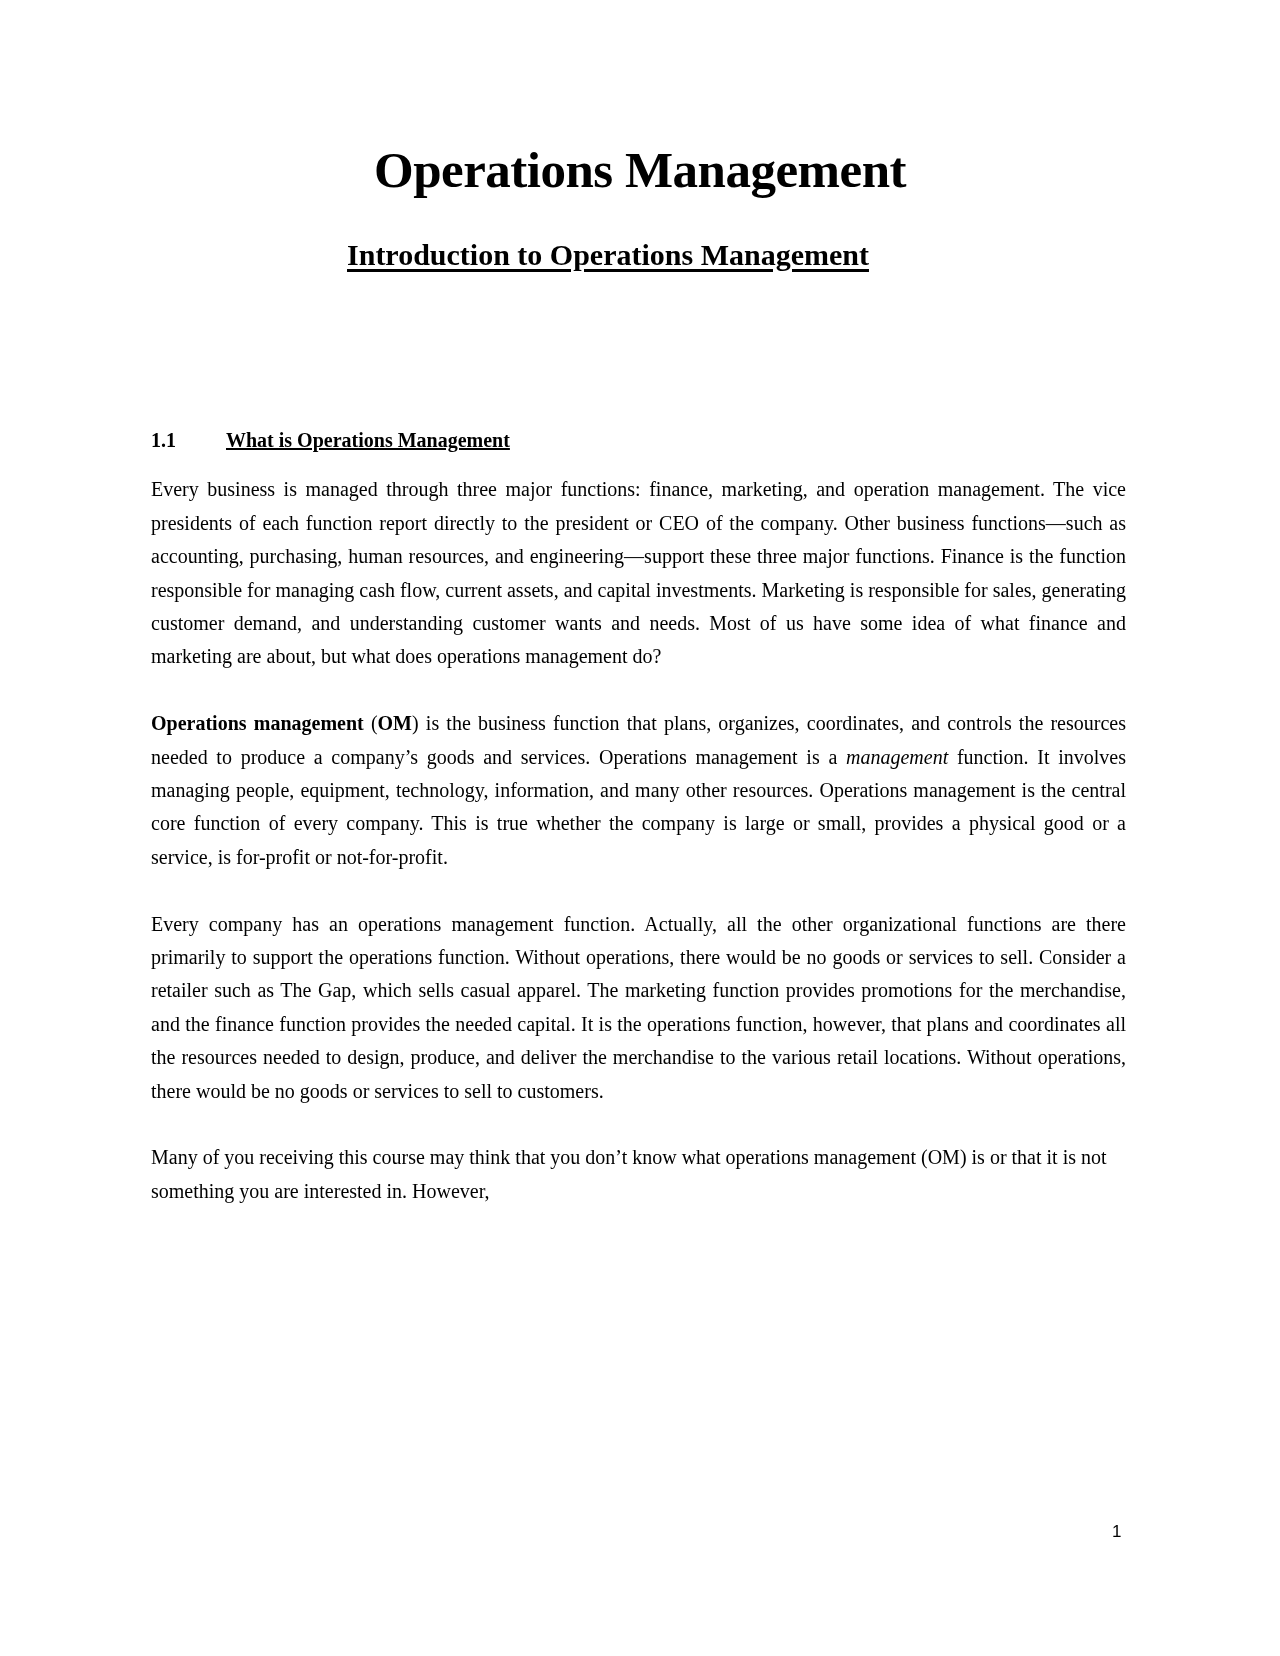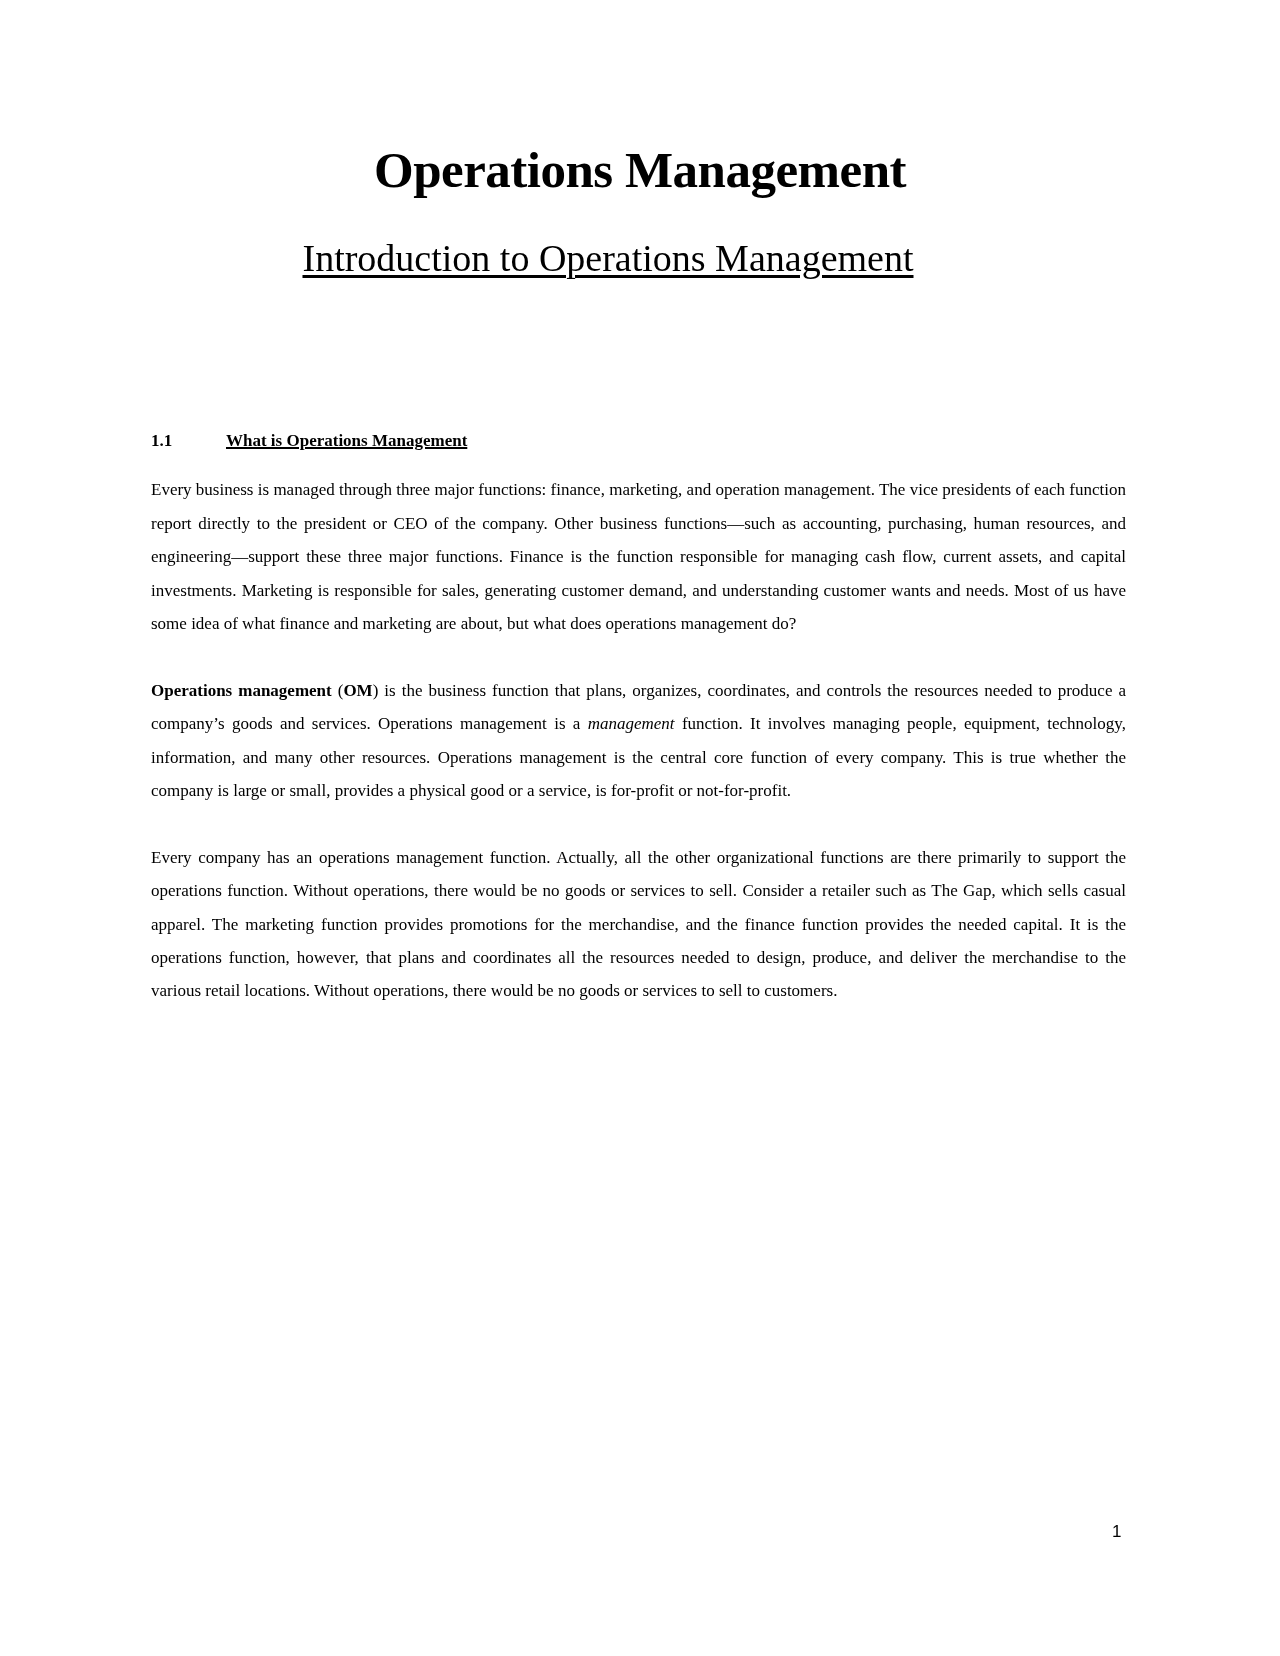--- a/index.html
+++ b/index.html
@@ -1,24 +1,24 @@
 <!DOCTYPE html>
 <html><head>
 <meta charset="utf-8">
 <style>
   html, body { margin: 0; padding: 0; background: #ffffff; }
   body { width: 1280px; height: 1656px; position: relative; overflow: hidden;
          font-family: "Liberation Serif", "DejaVu Serif", serif; color: #000; }
   .title { position: absolute; top: 142px; left: 0; width: 1280px; text-align: center;
            font-size: 51px; font-weight: bold; letter-spacing: -0.5px; line-height: 1.1; }
   .subtitle { position: absolute; top: 238px; left: 0; width: 1216px; text-align: center;
-              font-size: 38px; font-weight: normal; line-height: 1.1; }
+              font-size: 30px; font-weight: bold; line-height: 1.1; }
   .subtitle span { text-decoration: underline; text-decoration-thickness: 3px; text-underline-offset: 4px; }
   .content { position: absolute; left: 151px; width: 975px; top: 424px;
-             font-size: 17px; line-height: 33.4px; text-align: justify; }
+             font-size: 20px; line-height: 33.4px; text-align: justify; }
   .section-heading { font-weight: bold; margin: 0; text-align: left; }
   .section-heading .num { display: inline-block; width: 75px; }
   .section-heading .ht { text-decoration: underline; text-decoration-thickness: 2px; }
   p { margin: 0 0 33.4px 0; }
   p.first { margin-top: 16px; }
   p.last-partial { text-align: left; }
   .page-number { position: absolute; top: 1522px; left: 1112px; font-family: "Liberation Sans", "DejaVu Sans", sans-serif;
                  font-size: 17px; }
 </style>
 </head>
@@ -27,15 +27,16 @@
 <div class="title">Operations Management</div>
 <div class="subtitle"><span>Introduction to Operations Management</span></div>
 
 <div class="content">
   <div class="section-heading">
     <span class="num">1.1</span><span class="ht">What is Operations Management</span>
   </div>
   <p class="first">Every business is managed through three major functions: finance, marketing, and operation management. The vice presidents of each function report directly to the president or CEO of the company. Other business functions—such as accounting, purchasing, human resources, and engineering—support these three major functions. Finance is the function responsible for managing cash flow, current assets, and capital investments. Marketing is responsible for sales, generating customer demand, and understanding customer wants and needs. Most of us have some idea of what finance and marketing are about, but what does operations management do?</p>
   <p><b>Operations management</b><span> (</span><b>OM</b><span>)</span><span> is the business function that plans, organizes, coordinates, and controls the resources needed to produce a company’s goods and services. Operations management is a </span><i>management</i><span> function. It involves managing people, equipment, technology, information, and many other resources. Operations management is the central core function of every company. This is true whether the company is large or small, provides a physical good or a service, is for-profit or not-for-profit.</span></p>
   <p>Every company has an operations management function. Actually, all the other organizational functions are there primarily to support the operations function. Without operations, there would be no goods or services to sell. Consider a retailer such as The Gap, which sells casual apparel. The marketing function provides promotions for the merchandise, and the finance function provides the needed capital. It is the operations function, however, that plans and coordinates all the resources needed to design, produce, and deliver the merchandise to the various retail locations. Without operations, there would be no goods or services to sell to customers.</p>
+  <p class="last-partial">Many of you receiving this course may think that you don’t know what operations management (OM) is or that it is not something you are interested in. However,</p>
 </div>
 
 <div class="page-number">1</div>
 
 </body></html>

